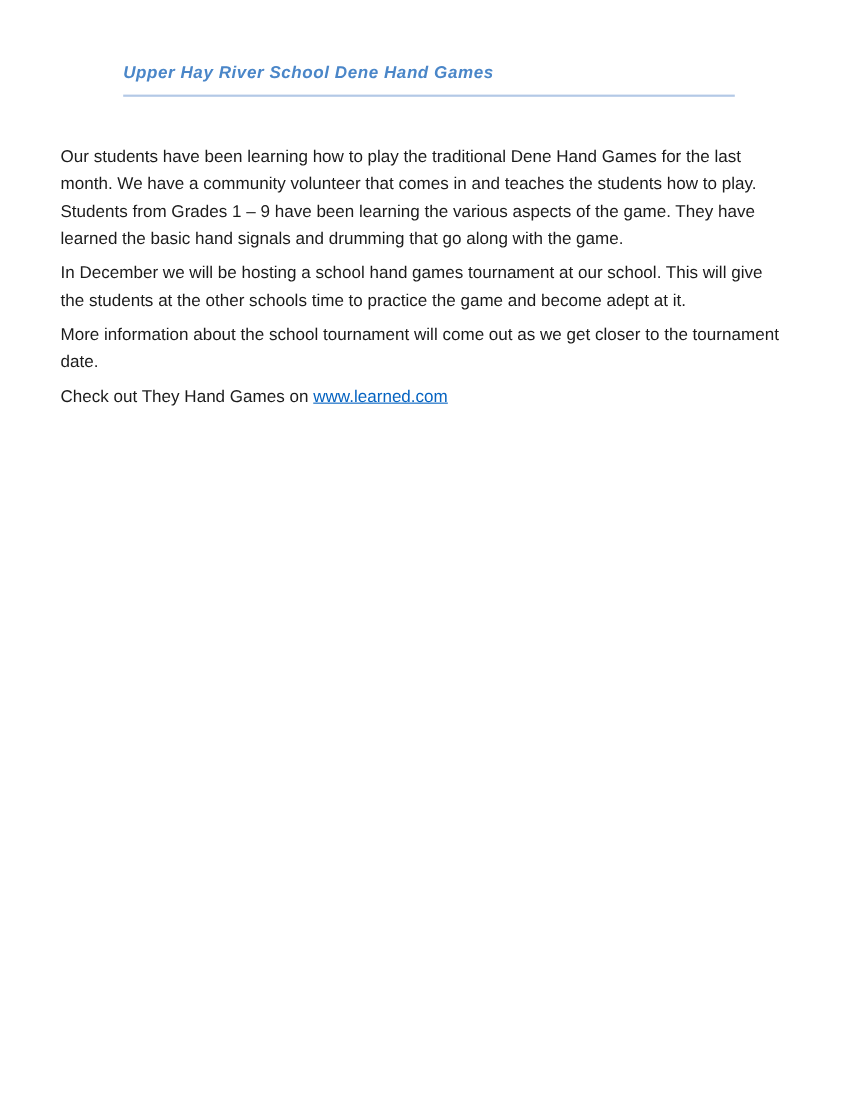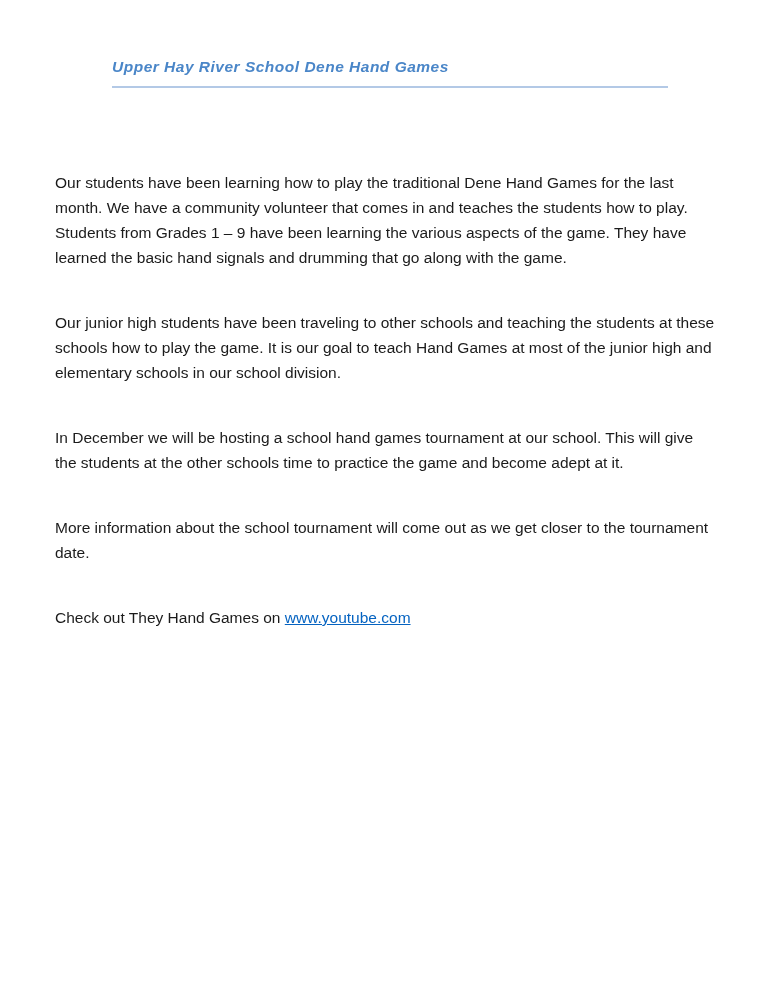--- a/index.html
+++ b/index.html
@@ -43,40 +43,38 @@
     position: absolute;
     left: 55px;
     top: 130px;
     width: 660px;
     color: var(--body);
     font-size: 15.5px;
     line-height: 25px;
   }
   .doc-body p {
     margin-bottom: 6px;
-    margin-top: 40px;
   }
   a.doc-link {
     color: var(--link);
     text-decoration: underline;
     cursor: pointer;
   }
 </style>
 </head>
 <body>
 
 <div class="page">
 
   <div class="doc-header">
     <div class="doc-title">Upper Hay River School Dene Hand Games</div>
   </div>
 
   <div class="doc-body">
     <p>Our students have been learning how to play the traditional Dene Hand Games for the last month. We have a community volunteer that comes in and teaches the students how to play. Students from Grades 1 – 9 have been learning the various aspects of the game. They have learned the basic hand signals and drumming that go along with the game.</p>
-    <p>Our junior high students have been traveling to other schools and teaching the students at these schools how to play the game. It is our goal to teach Hand Games at most of the junior high and elementary schools in our school division.</p>
     <p>In December we will be hosting a school hand games tournament at our school. This will give the students at the other schools time to practice the game and become adept at it.</p>
     <p>More information about the school tournament will come out as we get closer to the tournament date.</p>
     <p>
-      <span>Check out They Hand Games on </span><a href="#" class="doc-link">www.youtube.com</a>
+      <span>Check out They Hand Games on </span><a href="#" class="doc-link">www.learned.com</a>
     </p>
   </div>
 
 </div>
 
 </body></html>

